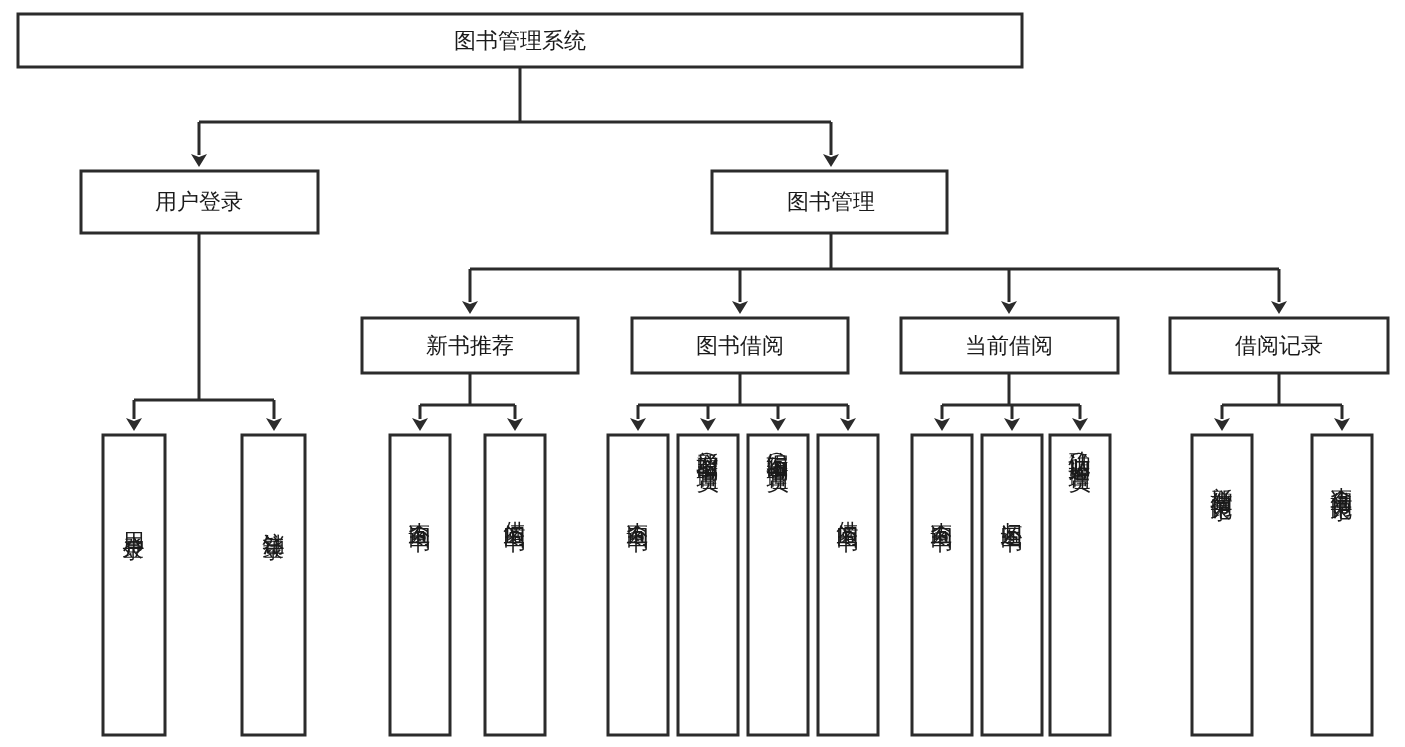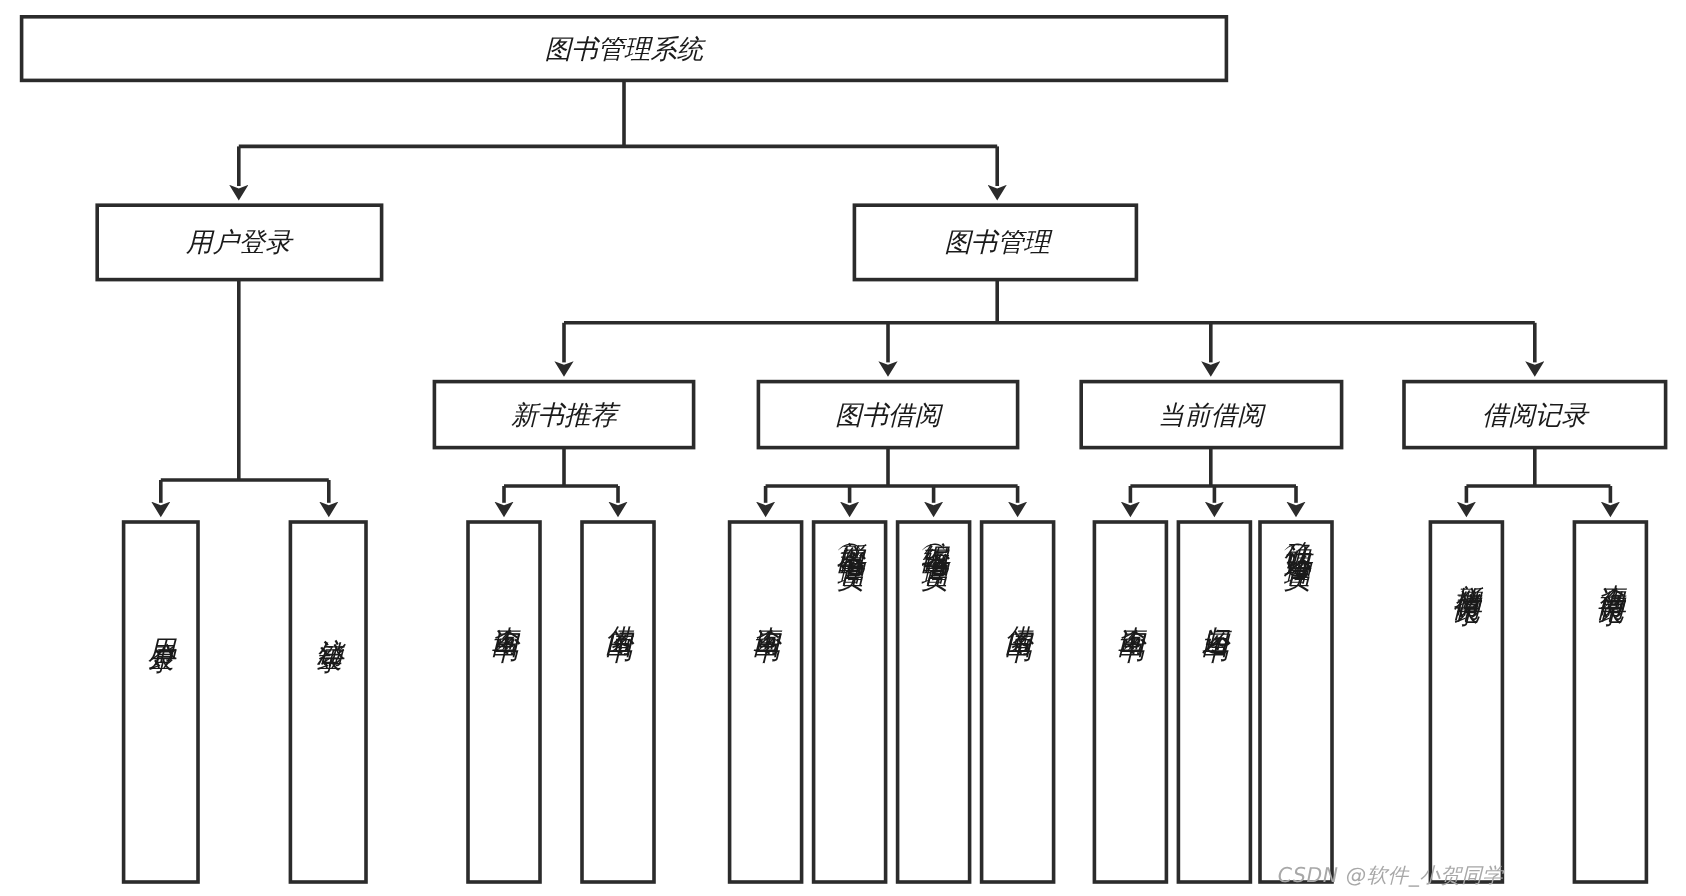--- a/index.html
+++ b/index.html
@@ -11,21 +11,20 @@
     width: 1405px;
     height: 747px;
     overflow: hidden;
     font-family: "DejaVu Sans", "Liberation Sans", sans-serif;
   }
   #diagram-root {
     position: relative;
     width: 1267px;
     height: 747px;
     background: #ffffff;
-    font-style: italic;
   }
   svg#flow {
     position: absolute;
     left: 0;
     top: 0;
     width: 1405px;
     height: 747px;
     display: block;
   }
   .node-rect {
@@ -221,15 +220,14 @@
       <rect class="node-rect" x="1192" y="435" width="60" height="300"></rect>
       <text class="node-label-vertical" x="1222" y="478">新增借阅记录</text>
     </g>
     <g>
       <rect class="node-rect" x="1312" y="435" width="60" height="300"></rect>
       <text class="node-label-vertical" x="1342" y="478">查询借阅记录</text>
     </g>
 
   </svg>
 
-  <div class="watermark">CSDN @软件_小贺同学</div>
 
 </div>
 
 </body></html>

